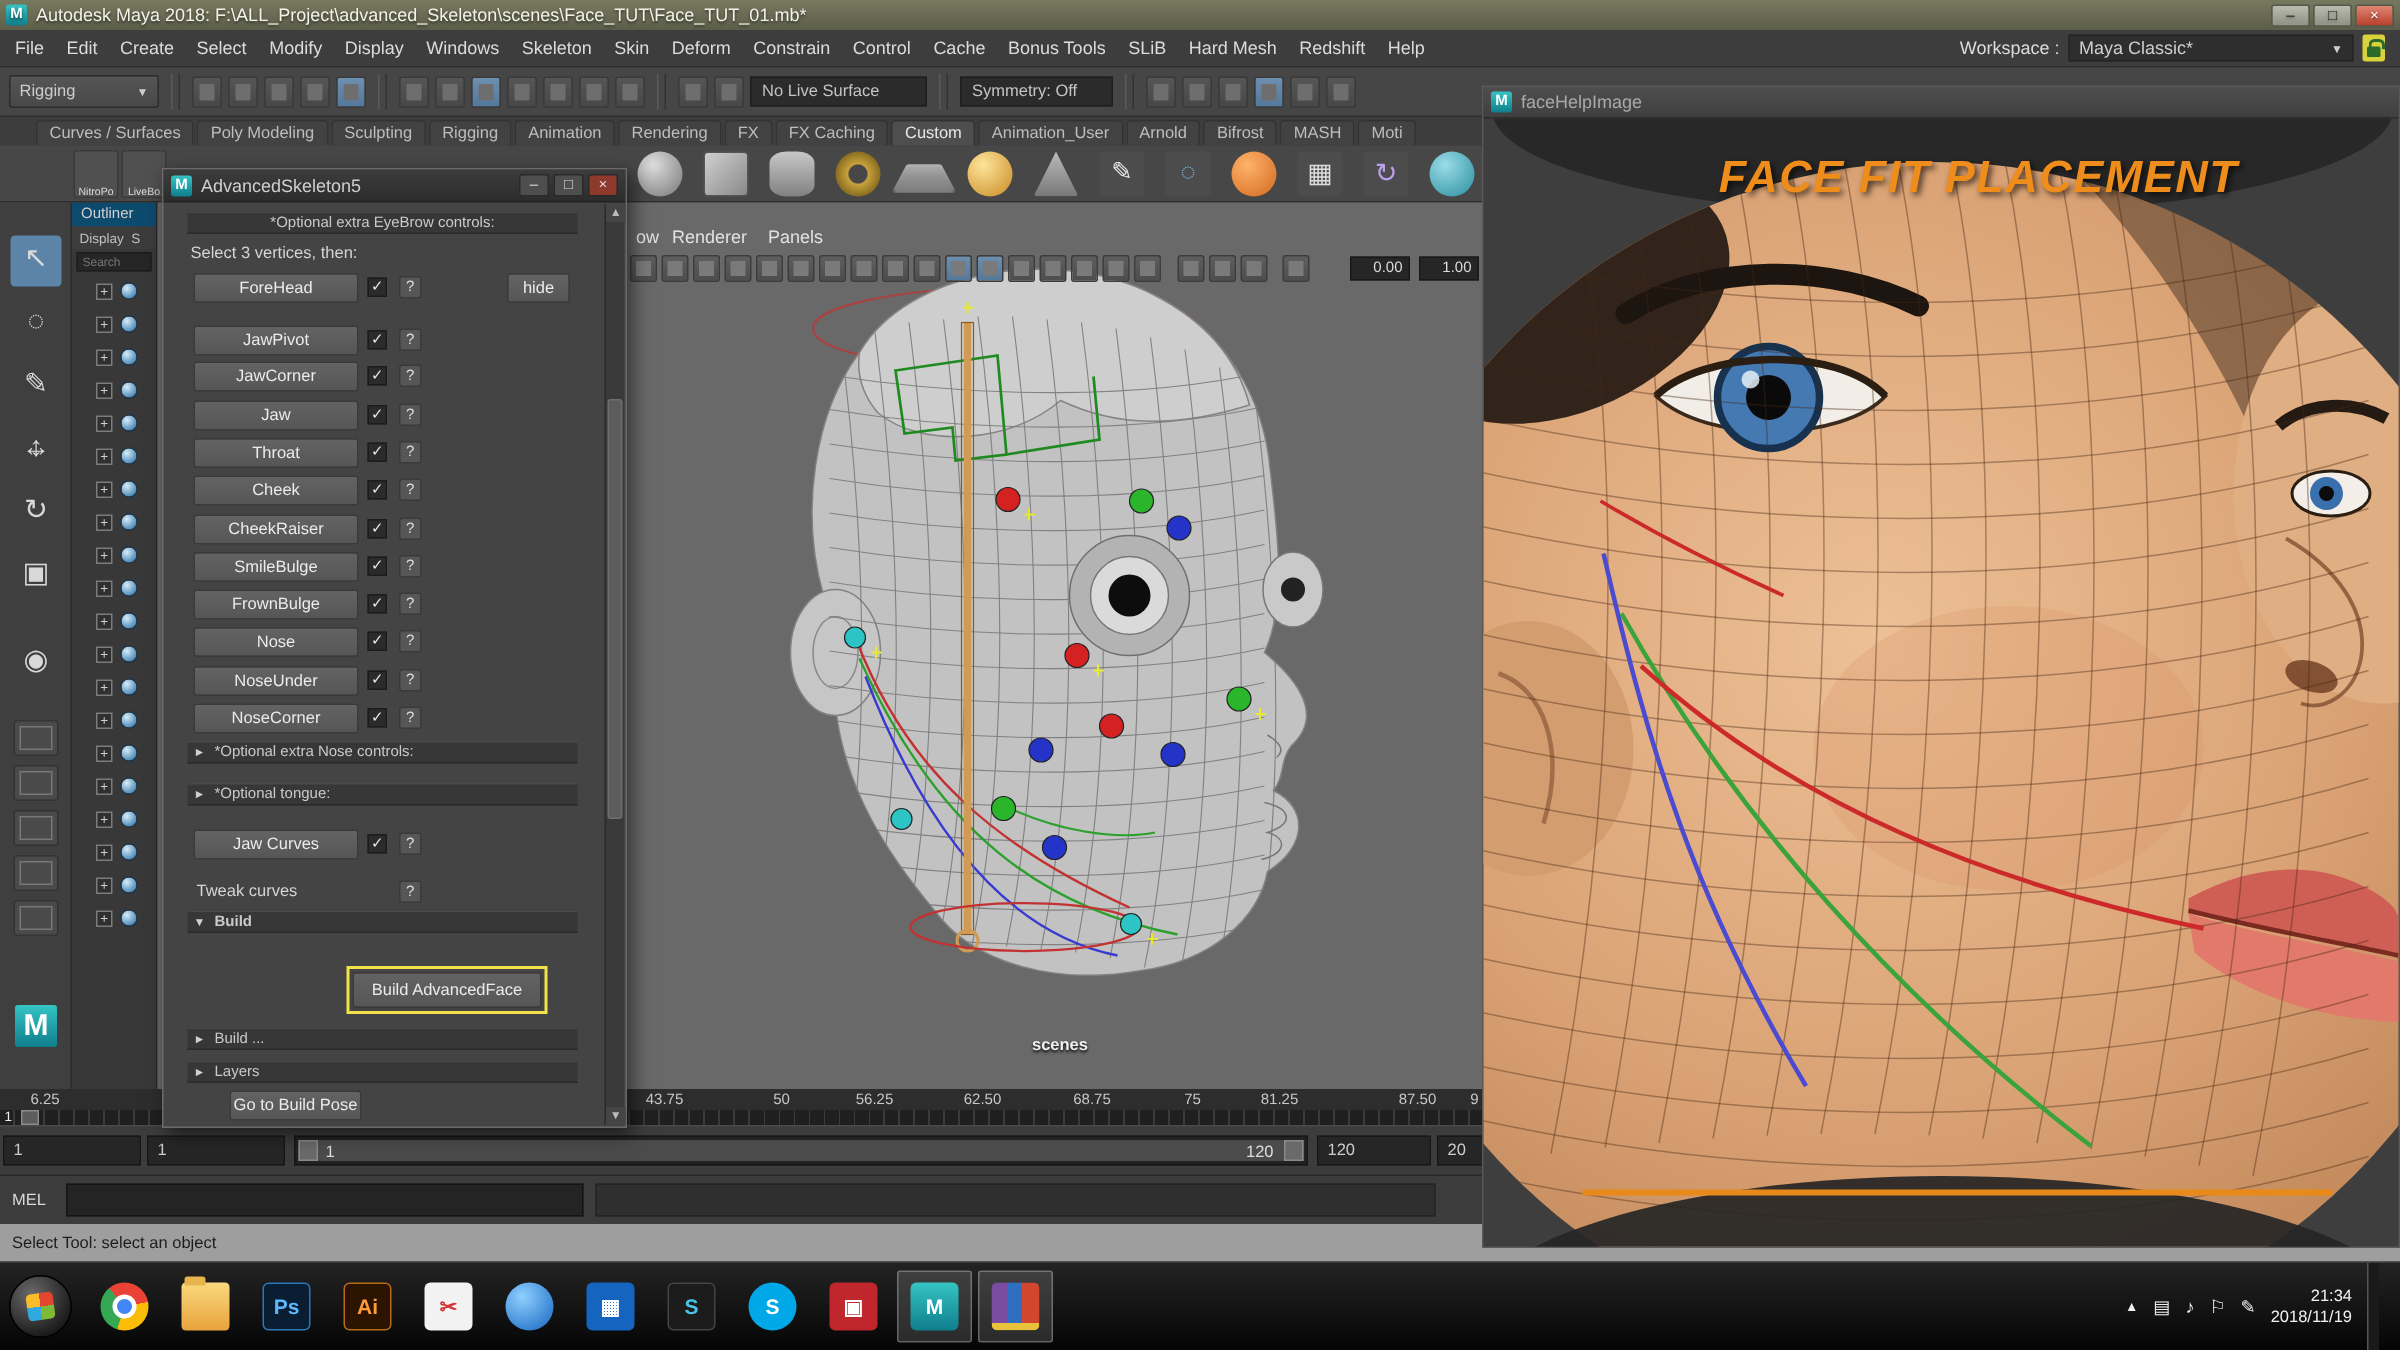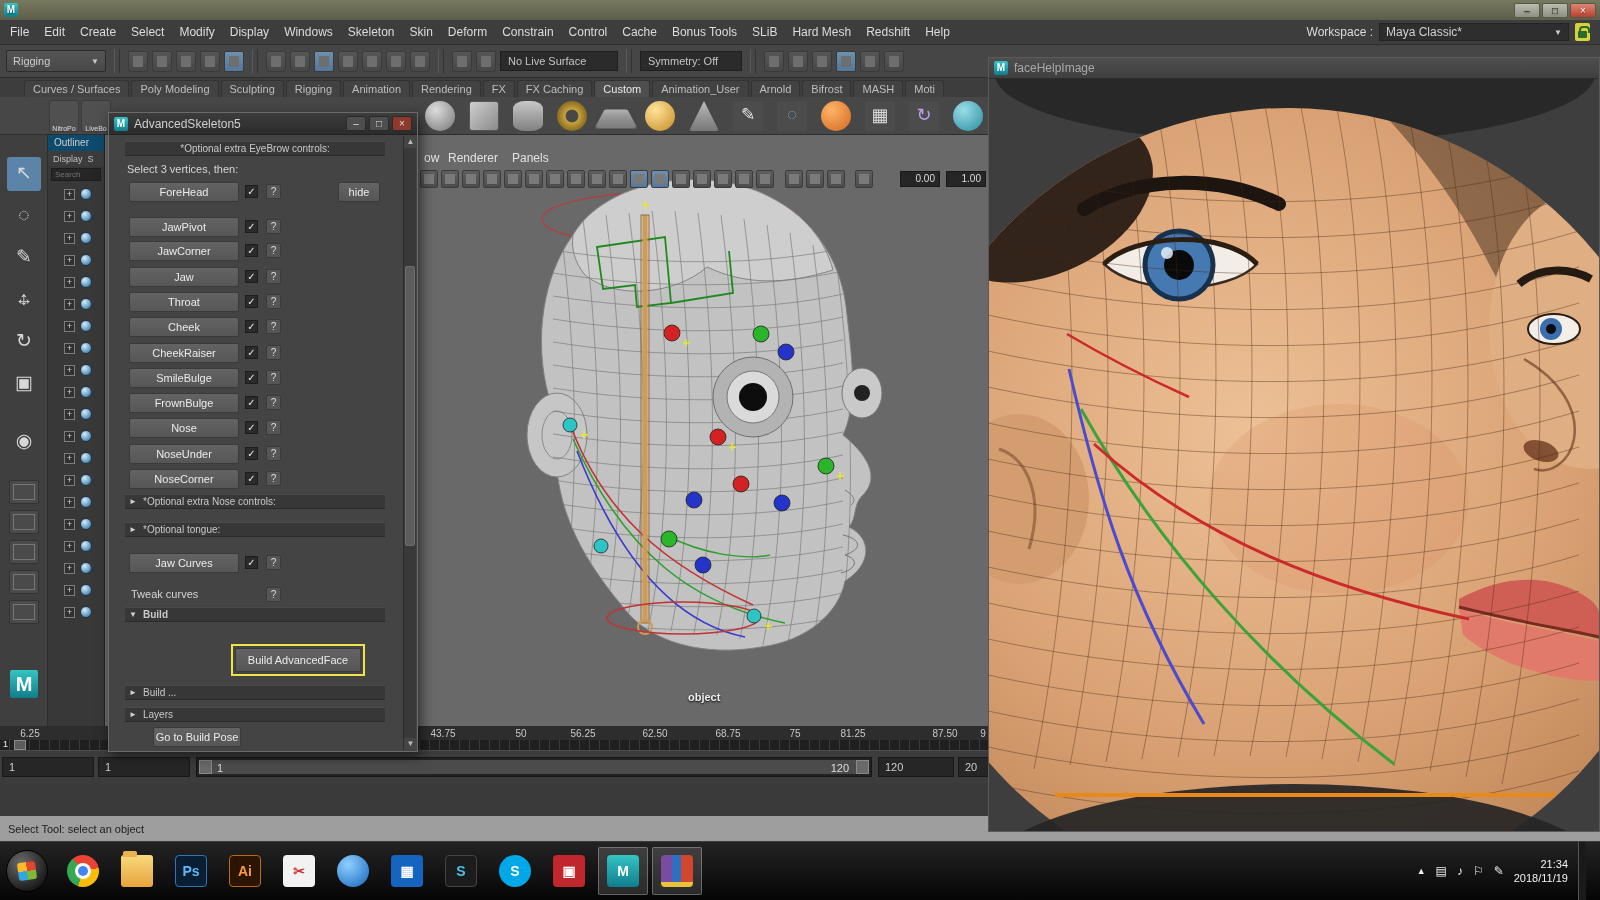--- a/index.html
+++ b/index.html
@@ -109,20 +109,21 @@
 .fptitle{height:21px;background:linear-gradient(#4e4e4e,#3f3f3f);display:flex;align-items:center;padding:0 5px;color:#a9a9a9;font-size:12px;border-bottom:1px solid #2c2c2c}
 .fpheading{position:absolute;left:60px;top:44px;width:540px;text-align:center;font-size:30px;font-weight:bold;font-style:italic;letter-spacing:1px;color:#ef8d1c;text-shadow:2px 2px 4px rgba(0,0,0,.7);z-index:5}
 </style>
 </head>
 <body>
 
 <div class="screen">
 
   <div class="titlebar abs">
     <span class="mlogo">M</span>
+    <span>Autodesk Maya 2018: F:\ALL_Project\advanced_Skeleton\scenes\Face_TUT\Face_TUT_01.mb*</span>
     <span class="winbtns">
       <span class="wb">–</span>
       <span class="wb">□</span>
       <span class="wb close">×</span>
     </span>
   </div>
 
   <div class="menubar abs">
     <span class="mi">File</span>
     <span class="mi">Edit</span>
@@ -417,21 +418,21 @@
           <path d="M660,491 h7 M663,487 v8"></path>
           <path d="M537,70 h7 M540,66 v8"></path>
       </g>
     </svg>
     <span class="vpmenu" style="left:319px">ow</span>
     <span class="vpmenu" style="left:343px">Renderer</span>
     <span class="vpmenu" style="left:407px">Panels</span>
     <span class="vico" style="left:315px"></span><span class="vico" style="left:336px"></span><span class="vico" style="left:357px"></span><span class="vico" style="left:378px"></span><span class="vico" style="left:399px"></span><span class="vico" style="left:420px"></span><span class="vico" style="left:441px"></span><span class="vico" style="left:462px"></span><span class="vico" style="left:483px"></span><span class="vico" style="left:504px"></span><span class="vico hl" style="left:525px"></span><span class="vico hl" style="left:546px"></span><span class="vico" style="left:567px"></span><span class="vico" style="left:588px"></span><span class="vico" style="left:609px"></span><span class="vico" style="left:630px"></span><span class="vico" style="left:651px"></span><span class="vico" style="left:680px"></span><span class="vico" style="left:701px"></span><span class="vico" style="left:722px"></span><span class="vico" style="left:750px"></span>
     <span class="vfld" style="left:795px">0.00</span>
     <span class="vfld" style="left:841px">1.00</span>
-    <span class="persp" style="left:583px;top:556px">object</span>
+    <span class="persp" style="left:583px;top:556px">scenes</span>
   </div>
 
   <div class="timeline abs">
     <span class="tick" style="left:30px">6.25</span>
     <span class="tick" style="left:443px">43.75</span>
     <span class="tick" style="left:521px">50</span>
     <span class="tick" style="left:583px">56.25</span>
     <span class="tick" style="left:655px">62.50</span>
     <span class="tick" style="left:728px">68.75</span>
     <span class="tick" style="left:795px">75</span>
@@ -450,20 +451,25 @@
       <div class="rinner"></div>
       <div class="rhandle" style="left:2px"></div>
       <div class="rhandle" style="right:2px"></div>
       <span style="position:absolute;left:20px;top:4px;color:#ddd">1</span>
       <span style="position:absolute;right:22px;top:4px;color:#ddd">120</span>
     </div>
     <span class="rfld" style="left:878px;width:76px">120</span>
     <span class="rfld" style="left:958px;width:40px">20</span>
   </div>
 
+  <div class="melrow abs">
+    <span style="width:44px;padding-left:8px;color:#d8d8d8">MEL</span>
+    <input class="melinput" style="">
+    <span class="melout"></span>
+  </div>
 
   <div class="helpline abs">
     <span>Select Tool: select an object</span>
   </div>
 
   <div class="taskbar abs">
     <span class="orb">
         <span class="flag"></span>
       </span>
     <span class="slot">
@@ -622,20 +628,21 @@
       <div class="asthumb" style="top:130px;height:280px"></div>
       <span class="sarrow" style="bottom:0">▼</span>
     </div>
   </div>
 
   <div class="facepanel abs">
     <div class="fptitle">
       <span class="mlogo">M</span>
       <span>faceHelpImage</span>
     </div>
+    <div class="fpheading">FACE FIT PLACEMENT</div>
     <svg width="610" height="752" viewBox="0 0 610 752" style="position:absolute;top:21px;left:0">
       <defs>
         <radialGradient id="sk" cx="45%" cy="40%" r="75%">
           <stop offset="0%" stop-color="#edc096"></stop>
             <stop offset="55%" stop-color="#d9a173"></stop>
             <stop offset="100%" stop-color="#b57c4e"></stop>
         </radialGradient>
         <clipPath id="fc">
             <circle cx="300" cy="425" r="396"></circle>
           </clipPath>

